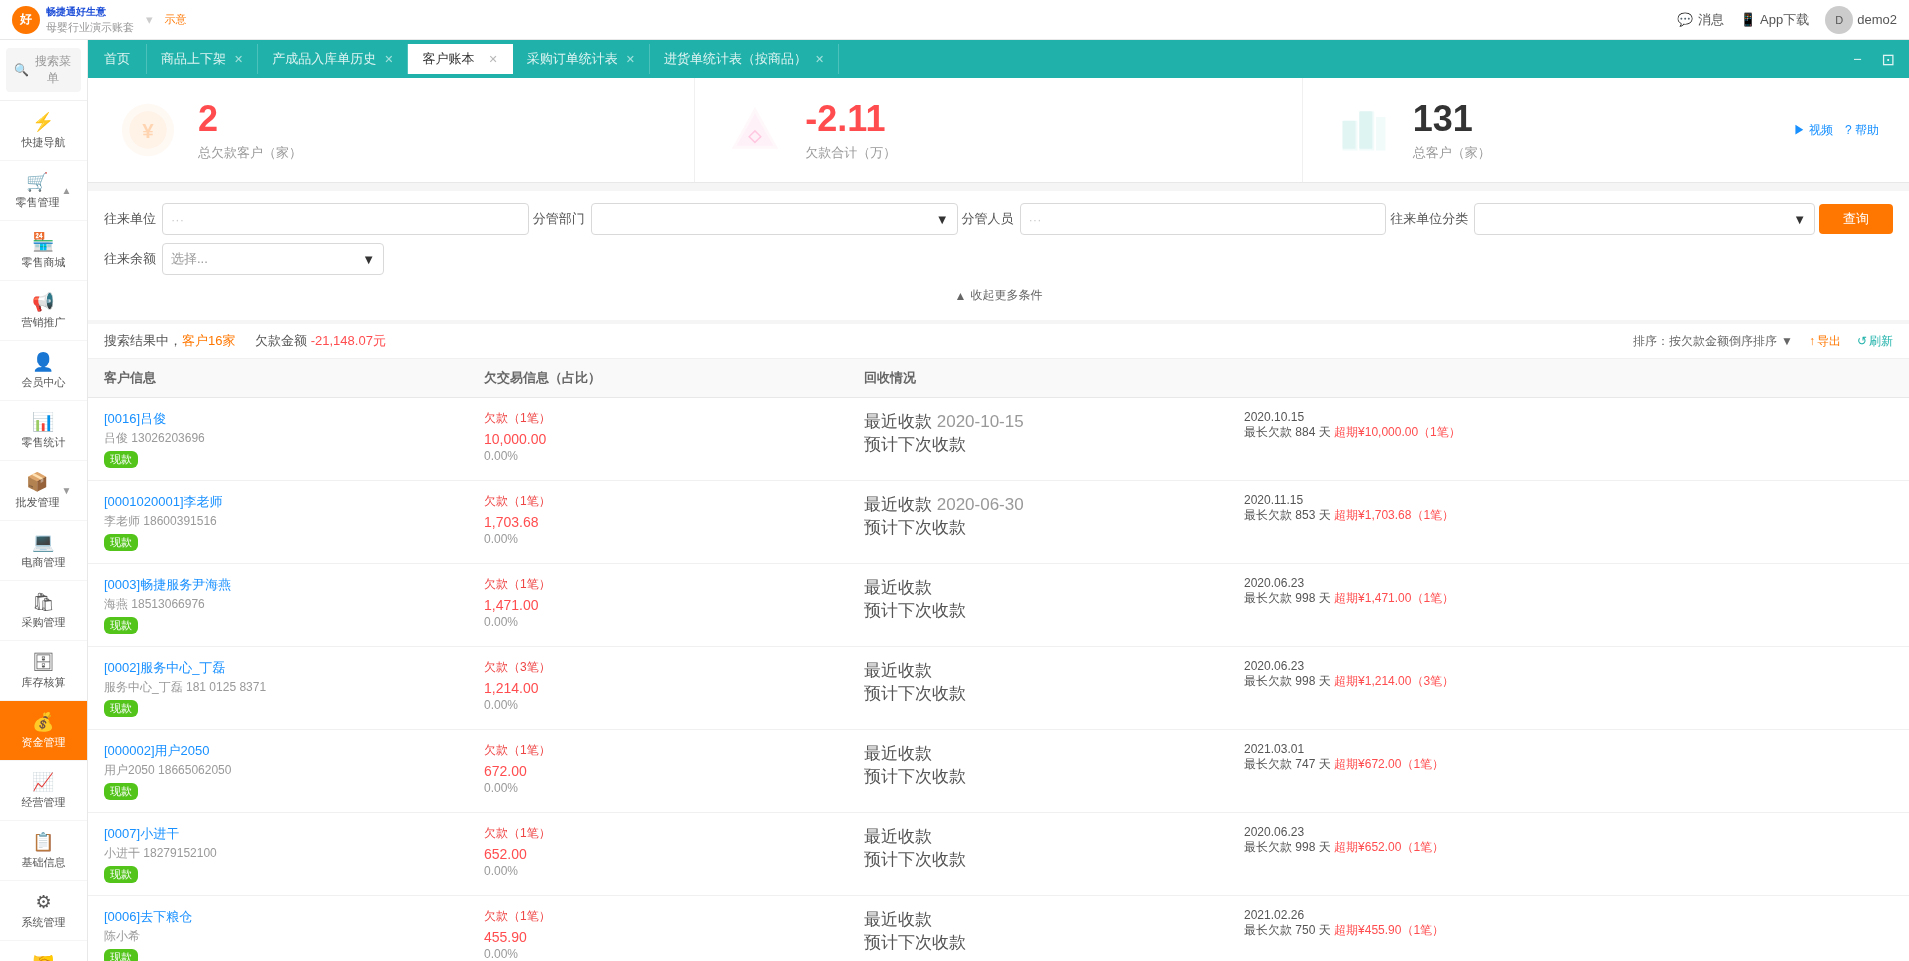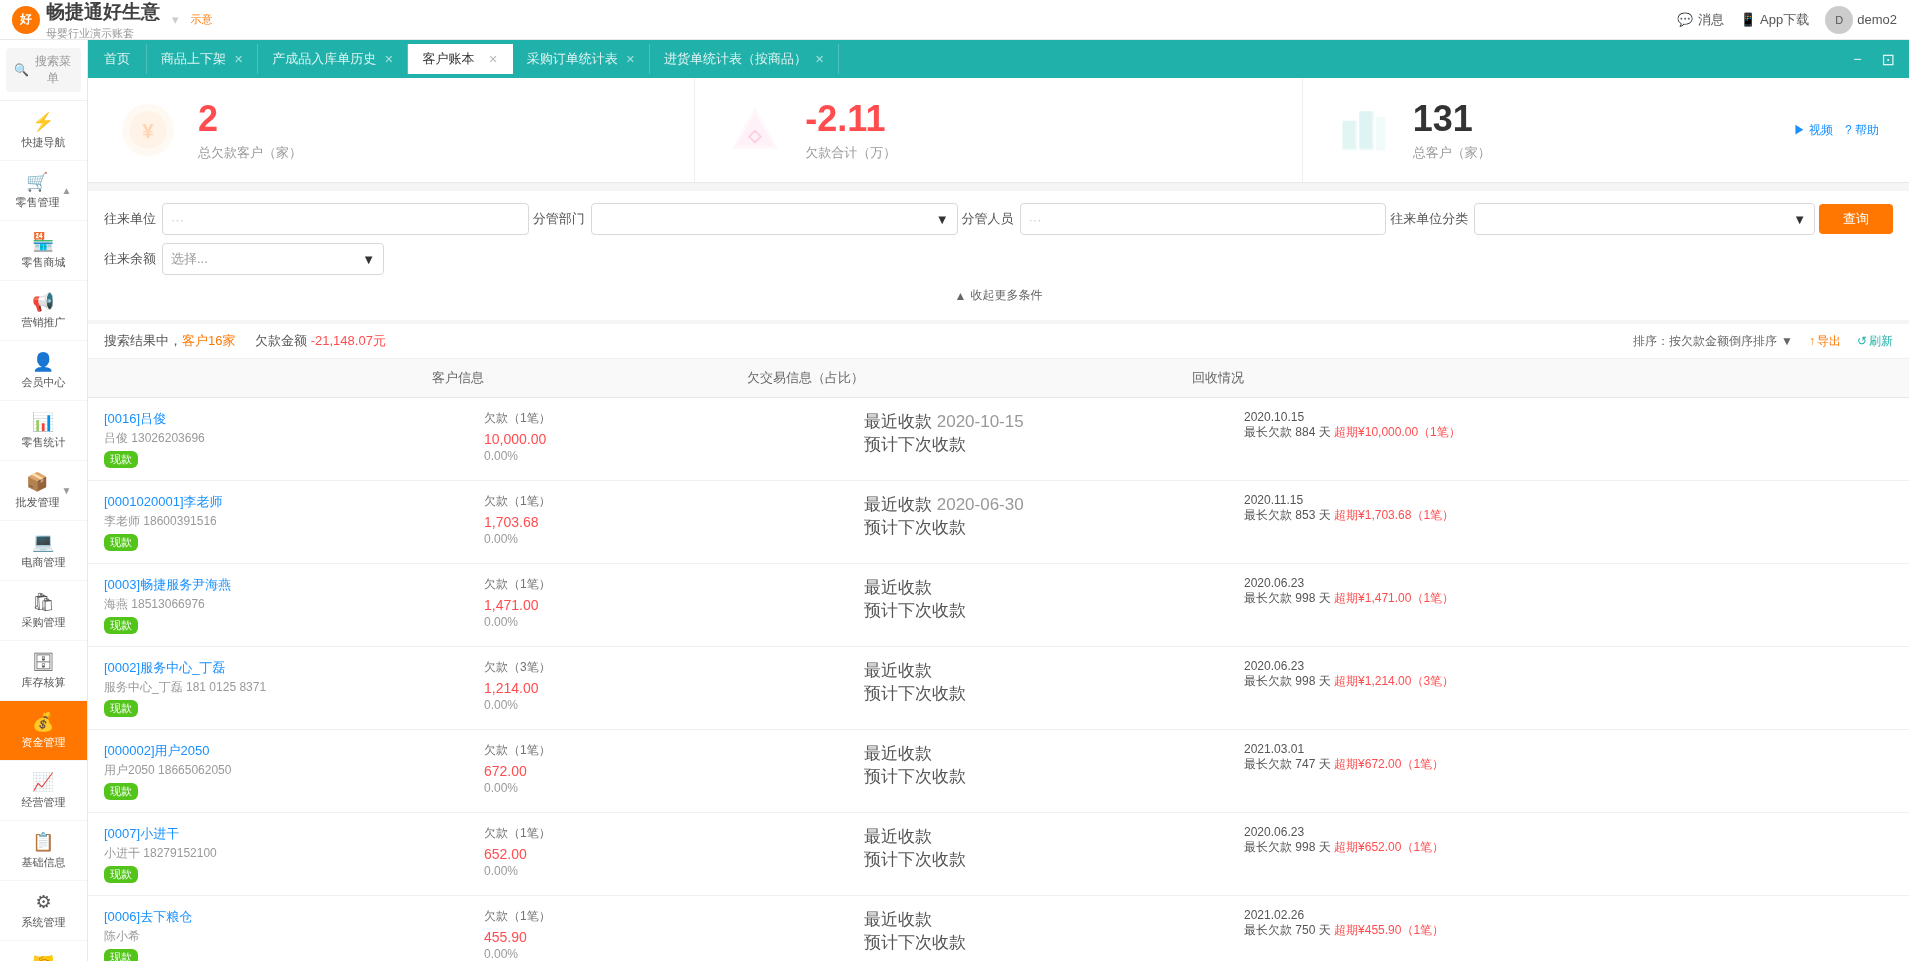--- a/index.html
+++ b/index.html
@@ -64,28 +64,28 @@
     .query-btn { background: #ff7700; color: white; border: none; padding: 6px 24px; border-radius: 4px; font-size: 13px; cursor: pointer; }
     .collapse-btn { display: flex; align-items: center; justify-content: center; gap: 4px; font-size: 12px; color: #666; cursor: pointer; width: 100%; padding: 4px 0; }
 
     
     .results-bar { background: #fff; padding: 8px 16px; display: flex; align-items: center; justify-content: space-between; border-bottom: 1px solid #f0f0f0; margin-bottom: 0; }
     .results-actions { display: flex; align-items: center; gap: 16px; font-size: 12px; color: #666; }
     .results-actions .sort-select { display: flex; align-items: center; gap: 4px; cursor: pointer; }
 
     
     .table-container { background: #fff; }
-    .table-header { display: grid; grid-template-columns: 380px 380px 380px 1fr; padding: 10px 16px; background: #f9f9f9; border-bottom: 1px solid #e8e8e8; font-size: 13px; color: #666; font-weight: 400; text-align: right; }
+    .table-header { display: grid; grid-template-columns: 380px 380px 380px 1fr; padding: 10px 16px; background: #f9f9f9; border-bottom: 1px solid #e8e8e8; font-size: 13px; color: #666; font-weight: 700; }
     .table-row { display: grid; grid-template-columns: 380px 380px 380px 1fr; padding: 12px 16px; border-bottom: 1px solid #f0f0f0; align-items: start; }
     .customer-name { color: #1890ff; font-size: 13px; cursor: pointer; }
     .customer-sub { font-size: 12px; color: #999; margin-top: 2px; }
     .tag { display: inline-block; padding: 1px 6px; border-radius: 6px; font-size: 11px; margin-top: 4px; }
     .tag-green { background: #52c41a; color: white; }
     .debt-amount { color: #ff4d4f; font-size: 14px; font-weight: 500; margin-top: 4px; }
-    .debt-info { font-size: 12px; color: #737373; }
+    .debt-info { font-size: 12px; color: #ef4444; }
     .debt-percent { font-size: 12px; color: #999; margin-top: 2px; }
     .collection-info { font-size: 17px; color: #555; }
     .collection-date { color: #999; }
     .overdue-info { font-size: 12px; color: #555; }
     .overdue-link { color: #ff4d4f; cursor: pointer; }
 
     
     ::-webkit-scrollbar { width: 6px; height: 6px; }
     ::-webkit-scrollbar-track { background: #f0f0f0; }
     ::-webkit-scrollbar-thumb { background: #ccc; border-radius: 3px; }
@@ -100,21 +100,21 @@
 </head>
 <body>
 
 <div class="app-container">
 
   <div class="top-bar">
     <div class="top-bar-left">
       <div class="logo-area">
         <div class="logo-icon">好</div>
         <div style="display:flex;flex-direction:column;gap:1px;">
-          <span style="font-size:19px;font-weight:bold;color:#404040;">畅捷通好生意</span>
+          <span style="font-size:10px;font-weight:bold;color:#1d4ed8;">畅捷通好生意</span>
           <span style="font-size:11px;color:#999;">母婴行业演示账套</span>
         </div>
       </div>
       <span style="color:#ccc;margin:0 4px;">▾</span>
       <span style="font-size:11px;color:#ff7700;cursor:pointer;">示意</span>
     </div>
     <div class="top-bar-right">
       <div class="top-bar-btn">
         <span>💬</span>
         <span>消息</span>

